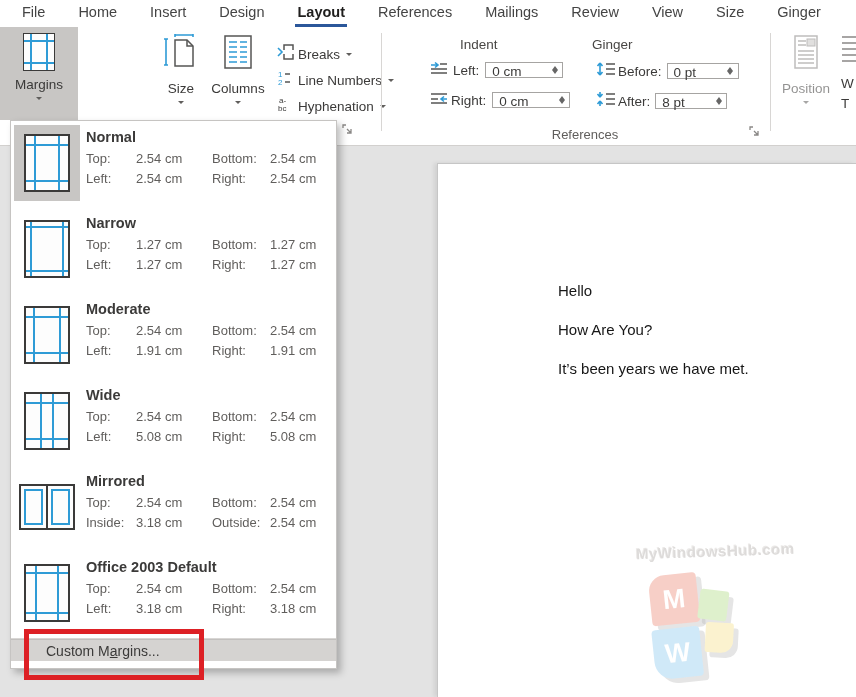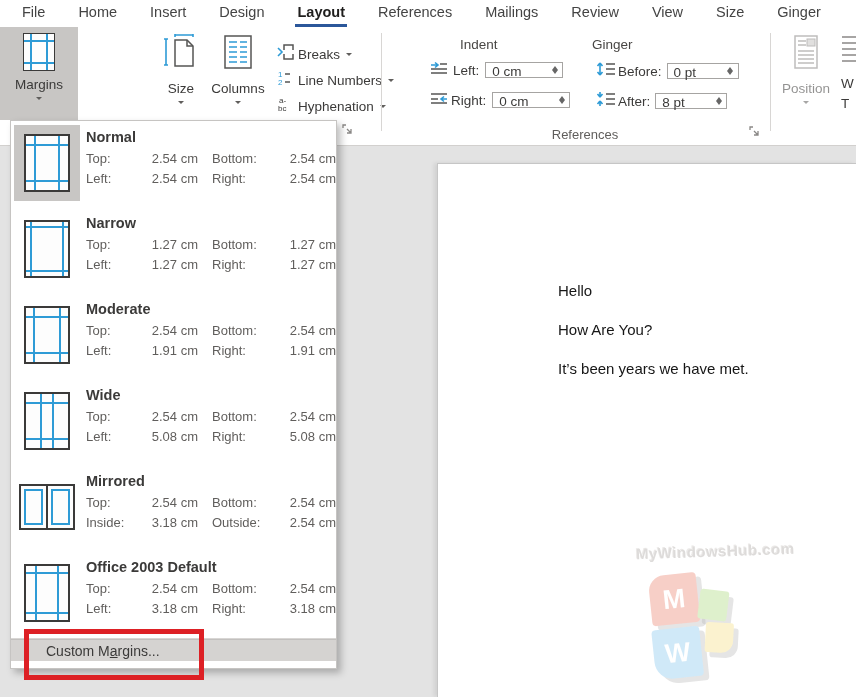--- a/index.html
+++ b/index.html
@@ -70,21 +70,21 @@
   .sq-y { left:57px; top:59px; width:28px; height:30px; background:#f8e7a0; transform:rotate(9deg); border-radius:3px 3px 12px 3px; }
 
   
   .dropdown { position:absolute; left:10px; top:120px; width:327px; height:549px; background:#fff; border:1px solid #c6c4c2; box-shadow:4px 4px 7px rgba(0,0,0,.25); z-index:5; }
   .mitem { position:absolute; left:0; width:325px; height:86px; cursor:pointer; }
   .mitem .iconbox { position:absolute; left:3px; top:3px; width:66px; height:76px; display:flex; align-items:center; justify-content:center; }
   .mitem.sel .iconbox { background:#c8c6c4; }
   .mitem .txt { position:absolute; left:75px; top:7px; }
   .mitem .title { font-size:14.5px; font-weight:bold; color:#3b3a39; margin-bottom:4px; }
   .mgrid { display:grid; grid-template-columns:50px 62px 72px 66px; font-size:13px; color:#605e5c; line-height:20px; }
-  .mgrid .v { text-align:right; }
+  .mgrid .v { }
   .mgrid .l2 { padding-left:14px; }
 
   .page-ic { position:relative; width:46px; height:58px; background:#fdfdfd; border:2px solid #3b3a39; }
   .page-ic .vl { position:absolute; top:0; bottom:0; width:2px; background:#2e9bd6; }
   .page-ic .hl { position:absolute; left:0; right:0; height:2px; background:#2e9bd6; }
   
   .ic-normal   .vl.a{left:8px}  .ic-normal   .vl.b{right:8px}  .ic-normal   .hl.a{top:8px}  .ic-normal   .hl.b{bottom:8px}
   .ic-narrow   .vl.a{left:4px}  .ic-narrow   .vl.b{right:4px}  .ic-narrow   .hl.a{top:4px}  .ic-narrow   .hl.b{bottom:4px}
   .ic-moderate .vl.a{left:7px}  .ic-moderate .vl.b{right:7px}  .ic-moderate .hl.a{top:8px}  .ic-moderate .hl.b{bottom:8px}
   .ic-wide     .vl.a{left:14px} .ic-wide     .vl.b{right:14px} .ic-wide     .hl.a{top:8px}  .ic-wide     .hl.b{bottom:8px}

